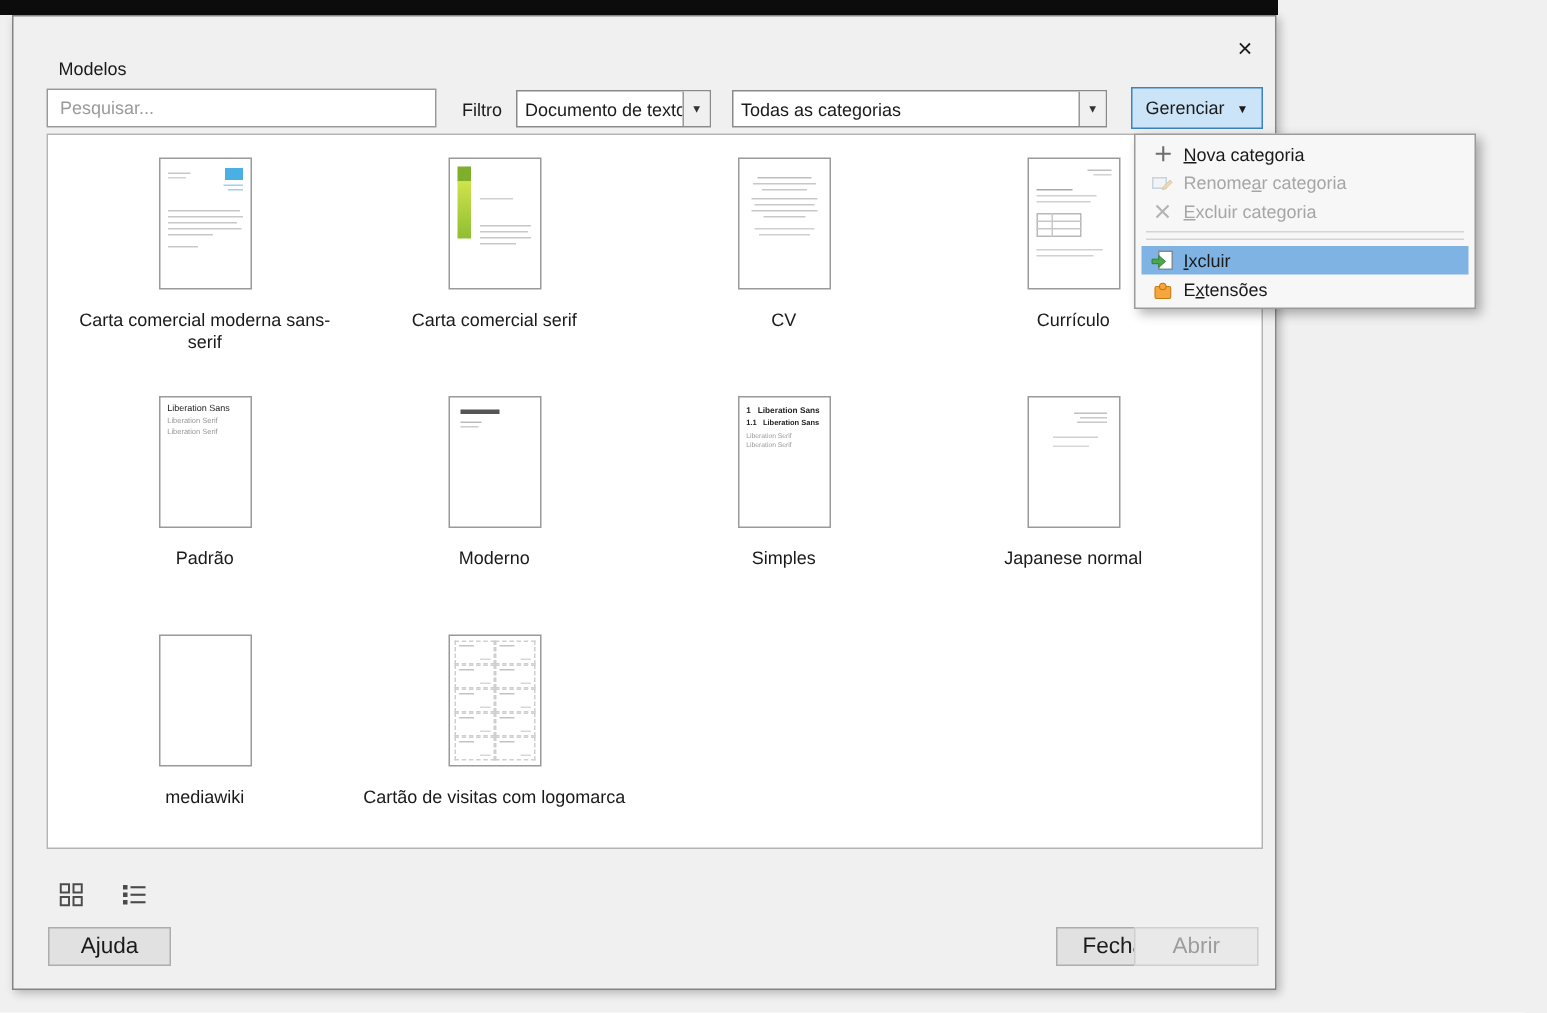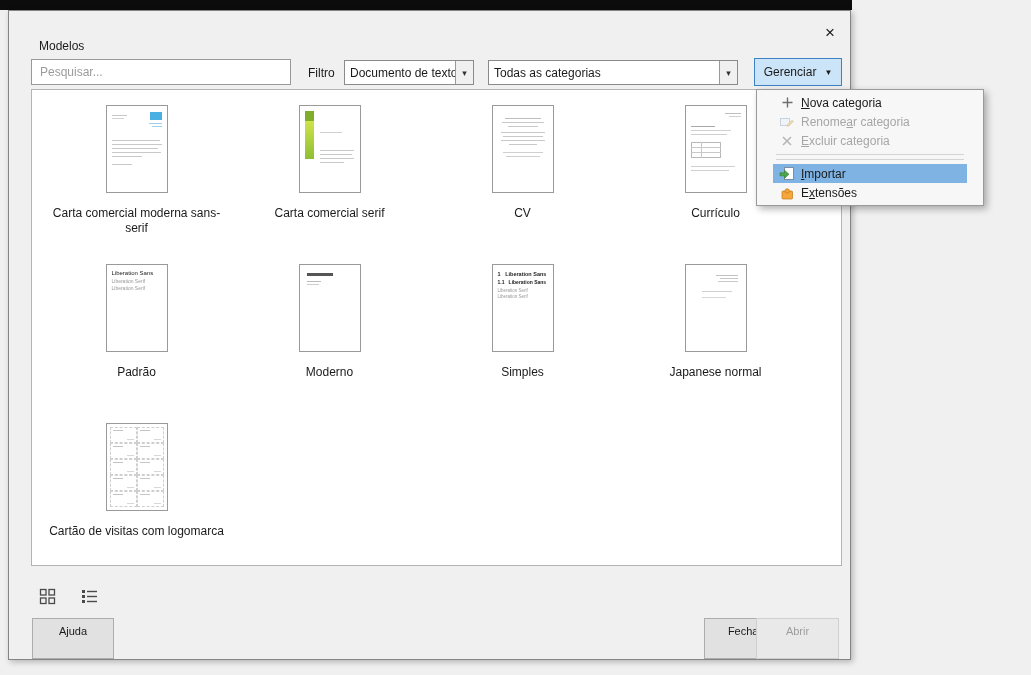--- a/index.html
+++ b/index.html
@@ -70,37 +70,37 @@
   .tt { position: absolute; white-space: pre; line-height: 1.1; text-align: left; }
   .tdark { color: #222; }
   .tgray { color: #999; }
   .cards { position: absolute; inset: 3px; display: grid; grid-template-columns: 1fr 1fr; grid-template-rows: repeat(5, 1fr); }
   .card { border: 1px dashed #cfcfcf; position: relative; }
   .card::before { content: ""; position: absolute; top: 2px; left: 2px; width: 10px; height: 1px; background: #c4c4c4; }
   .card::after { content: ""; position: absolute; bottom: 2px; right: 2px; width: 7px; height: 1px; background: #d8d8d8; }
 
   .menu {
     position: absolute; left: 747px; top: 78px; width: 228px; z-index: 50;
-    background: #f7f7f7; border: 1px solid #9a9a9a; padding: 3px 16px;
+    background: #f7f7f7; border: 1px solid #9a9a9a; padding: 3px 4px;
     box-shadow: 3px 3px 7px rgba(0,0,0,.3);
   }
   .mi { display: flex; align-items: center; height: 19px; padding-right: 8px; cursor: default; }
   .mi-icon { flex: 0 0 28px; display: flex; align-items: center; justify-content: center; }
   .mi-label { white-space: nowrap; }
   .mi-disabled { color: #a6a6a6; }
   .mi-selected { background: #7eb3e3; }
   .msep { height: 1px; background: #d4d4d4; margin: 4px 3px; }
   u { text-decoration: underline; }
 
   .view-icons { position: absolute; left: 29px; top: 576px; display: flex; gap: 24px; }
   .view-btn { width: 18px; height: 18px; display: flex; align-items: center; justify-content: center; cursor: default; }
 
   .btn {
-    position: absolute; height: 41px; background: #e1e1e1; border: 1px solid #adadad;
-    font-size: 11px; text-align: center; line-height: 24px; cursor: default;
+    position: absolute; height: 26px; background: #e1e1e1; border: 1px solid #adadad;
+    font-size: 15px; text-align: center; line-height: 24px; cursor: default;
   }
   .btn-help  { left: 23px;  top: 607px; width: 82px; }
   .btn-close { left: 656px; top: 607px; width: 82px; margin-left: 39px; }
   .btn-open  { left: 747px; top: 607px; width: 83px; background: #e9e9e9; border-color: #cfcfcf; color: #9d9d9d; }
 </style>
 </head>
 <body>
 
 <div class="topbar"></div>
 
@@ -224,20 +224,24 @@
           <div class="dec" style="top:10px;right:8px;width:22px;height:1px;background:#c0c0c0"></div>
           <div class="dec" style="top:13px;right:8px;width:18px;height:1px;background:#c8c8c8"></div>
           <div class="dec" style="top:16px;right:8px;width:20px;height:1px;background:#c8c8c8"></div>
           <div class="dec" style="top:26px;left:16px;width:30px;height:1px;background:#d0d0d0"></div>
           <div class="dec" style="top:32px;left:16px;width:24px;height:1px;background:#d8d8d8"></div>
         </div>
         <div class="tname">Japanese normal</div>
       </div>
 
 
+      <div class="cell">
+        <div class="thumb"></div>
+        <div class="tname">mediawiki</div>
+      </div>
 
       <div class="cell">
         <div class="thumb">
           <div class="cards">
             <div class="card"></div>
               <div class="card"></div>
             <div class="card"></div>
               <div class="card"></div>
             <div class="card"></div>
               <div class="card"></div>
@@ -281,21 +285,21 @@
     </div>
     <div class="msep"></div>
     <div class="msep"></div>
     <div class="mi mi-selected">
       <span class="mi-icon">
         <svg width="16" height="16" viewBox="0 0 16 16">
           <rect x="5.5" y="1.5" width="9" height="12" fill="#fff" stroke="#7d8da0"></rect>
           <path d="M1 6.8 H5.5 V4.3 L10 8.3 L5.5 12.3 V9.8 H1 Z" fill="#4ca64c" stroke="#2f7d2f" stroke-width="0.6"></path>
         </svg>
       </span>
-      <span class="mi-label"><span></span><u>I</u><span>mportar</span></span>
+      <span class="mi-label"><span></span><u>I</u><span>xcluir</span></span>
     </div>
     <div class="mi">
       <span class="mi-icon">
         <svg width="16" height="16" viewBox="0 0 16 16">
           <rect x="3" y="6" width="10.5" height="8" rx="1" fill="#f6a63c" stroke="#c07a10" stroke-width="0.7"></rect>
           <circle cx="8.2" cy="6" r="2.2" fill="#f6a63c" stroke="#c07a10" stroke-width="0.7"></circle>
         </svg>
       </span>
       <span class="mi-label"><span>E</span><u>x</u><span>tensões</span></span>
     </div>

